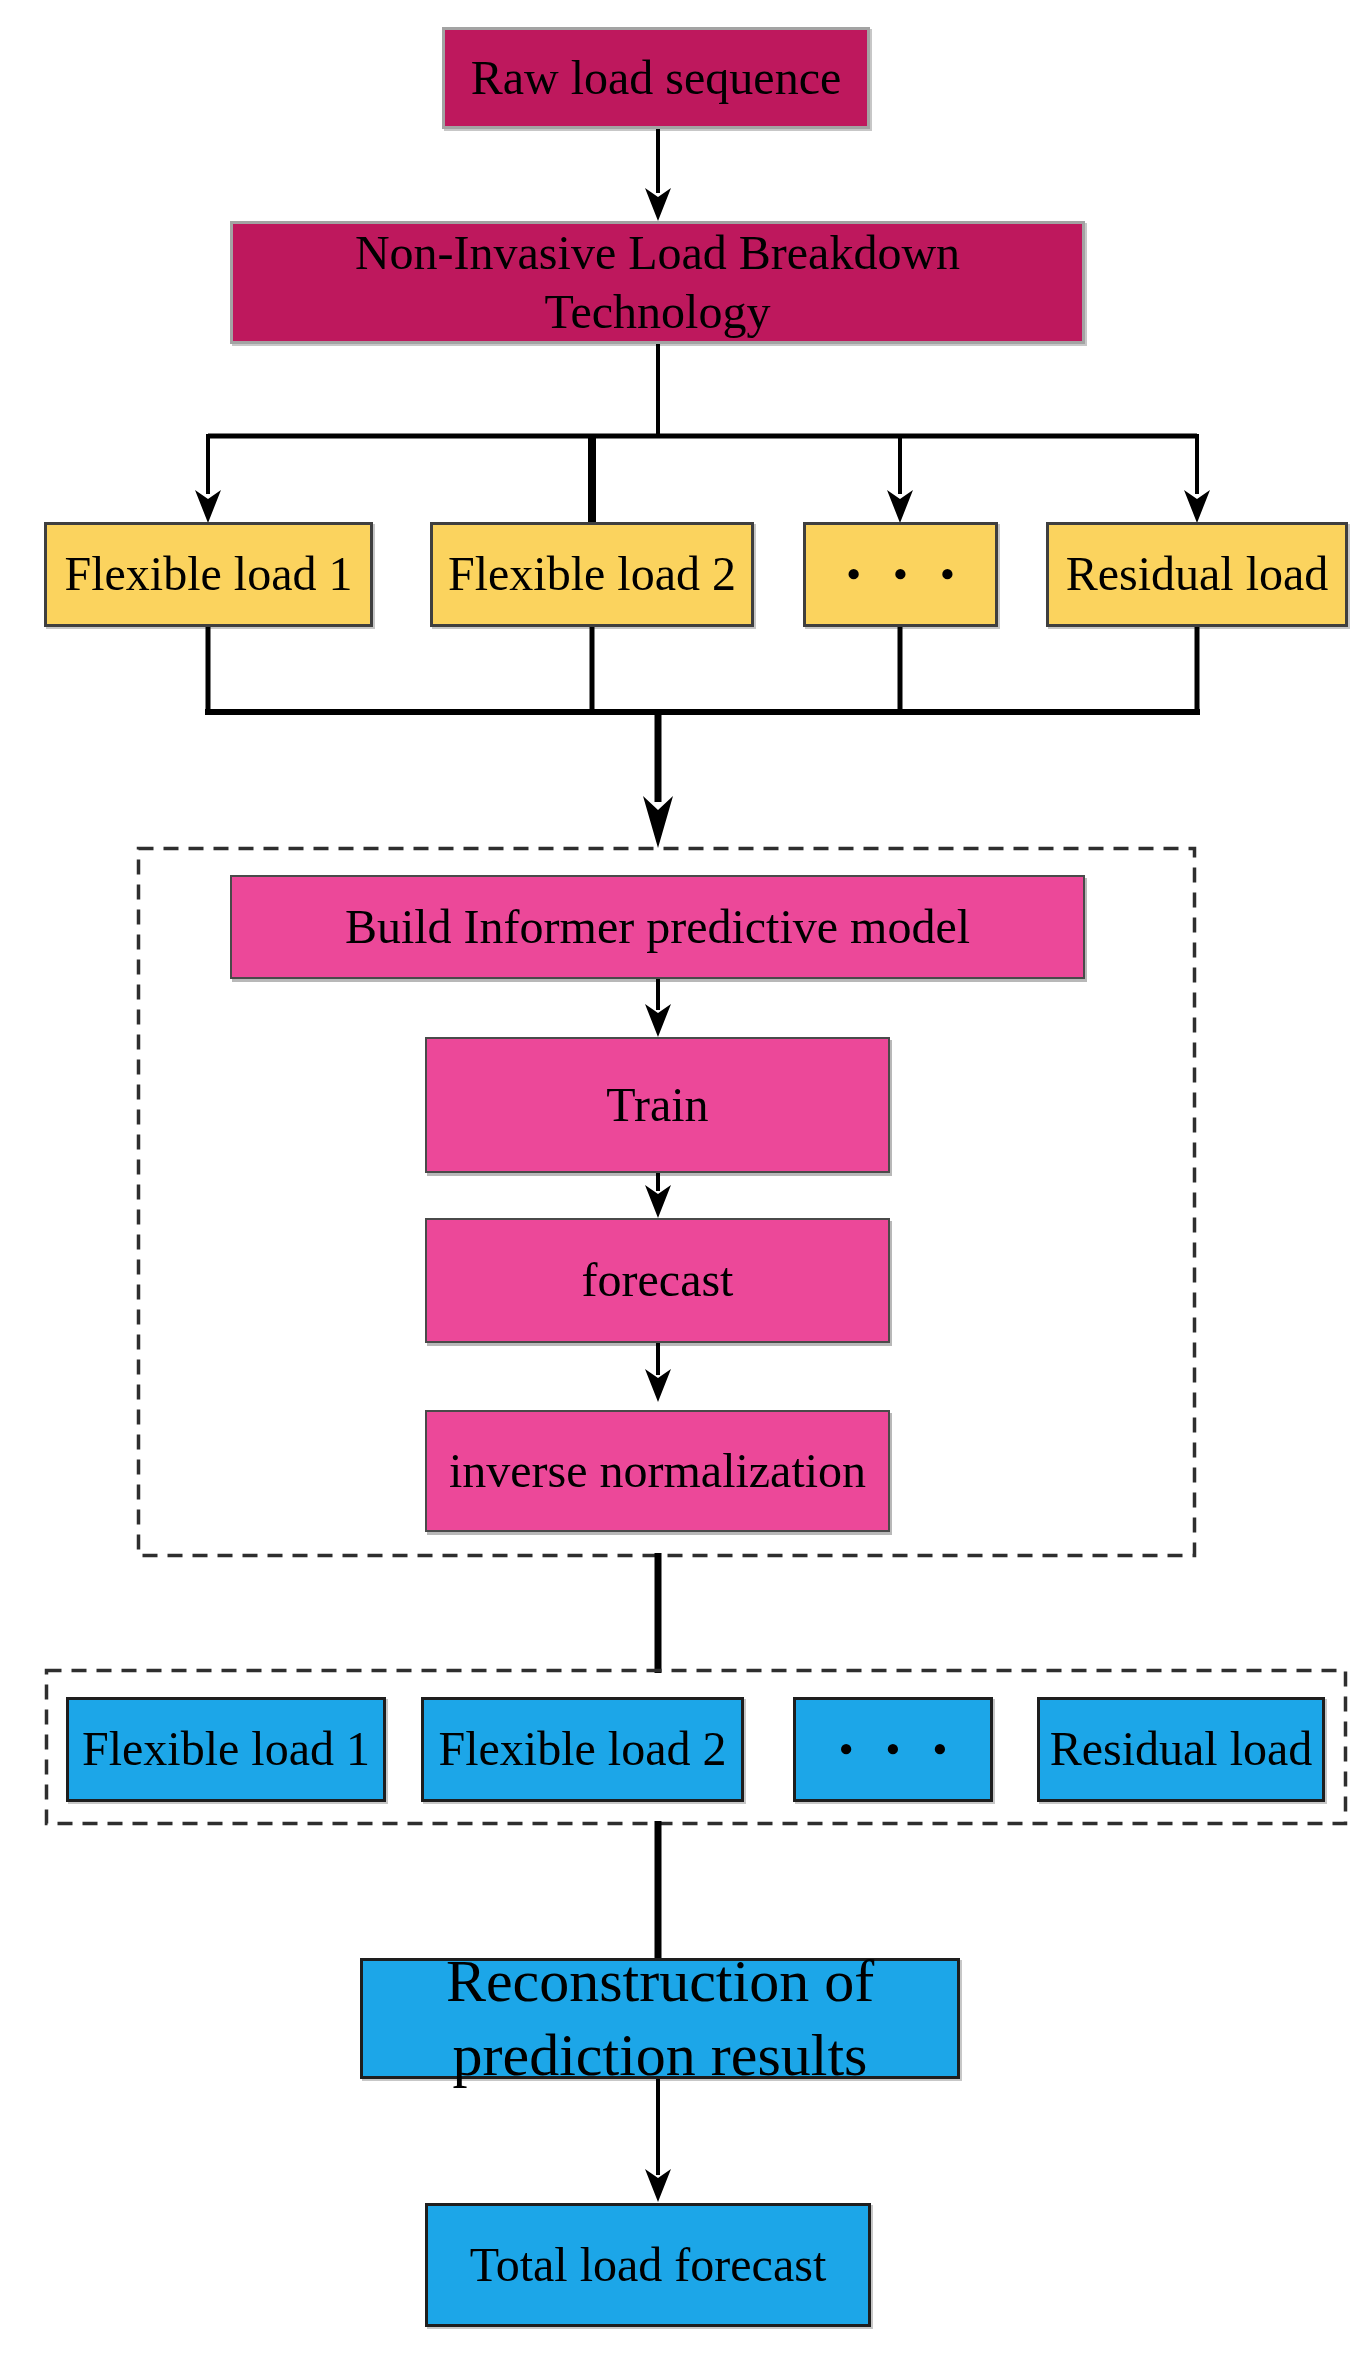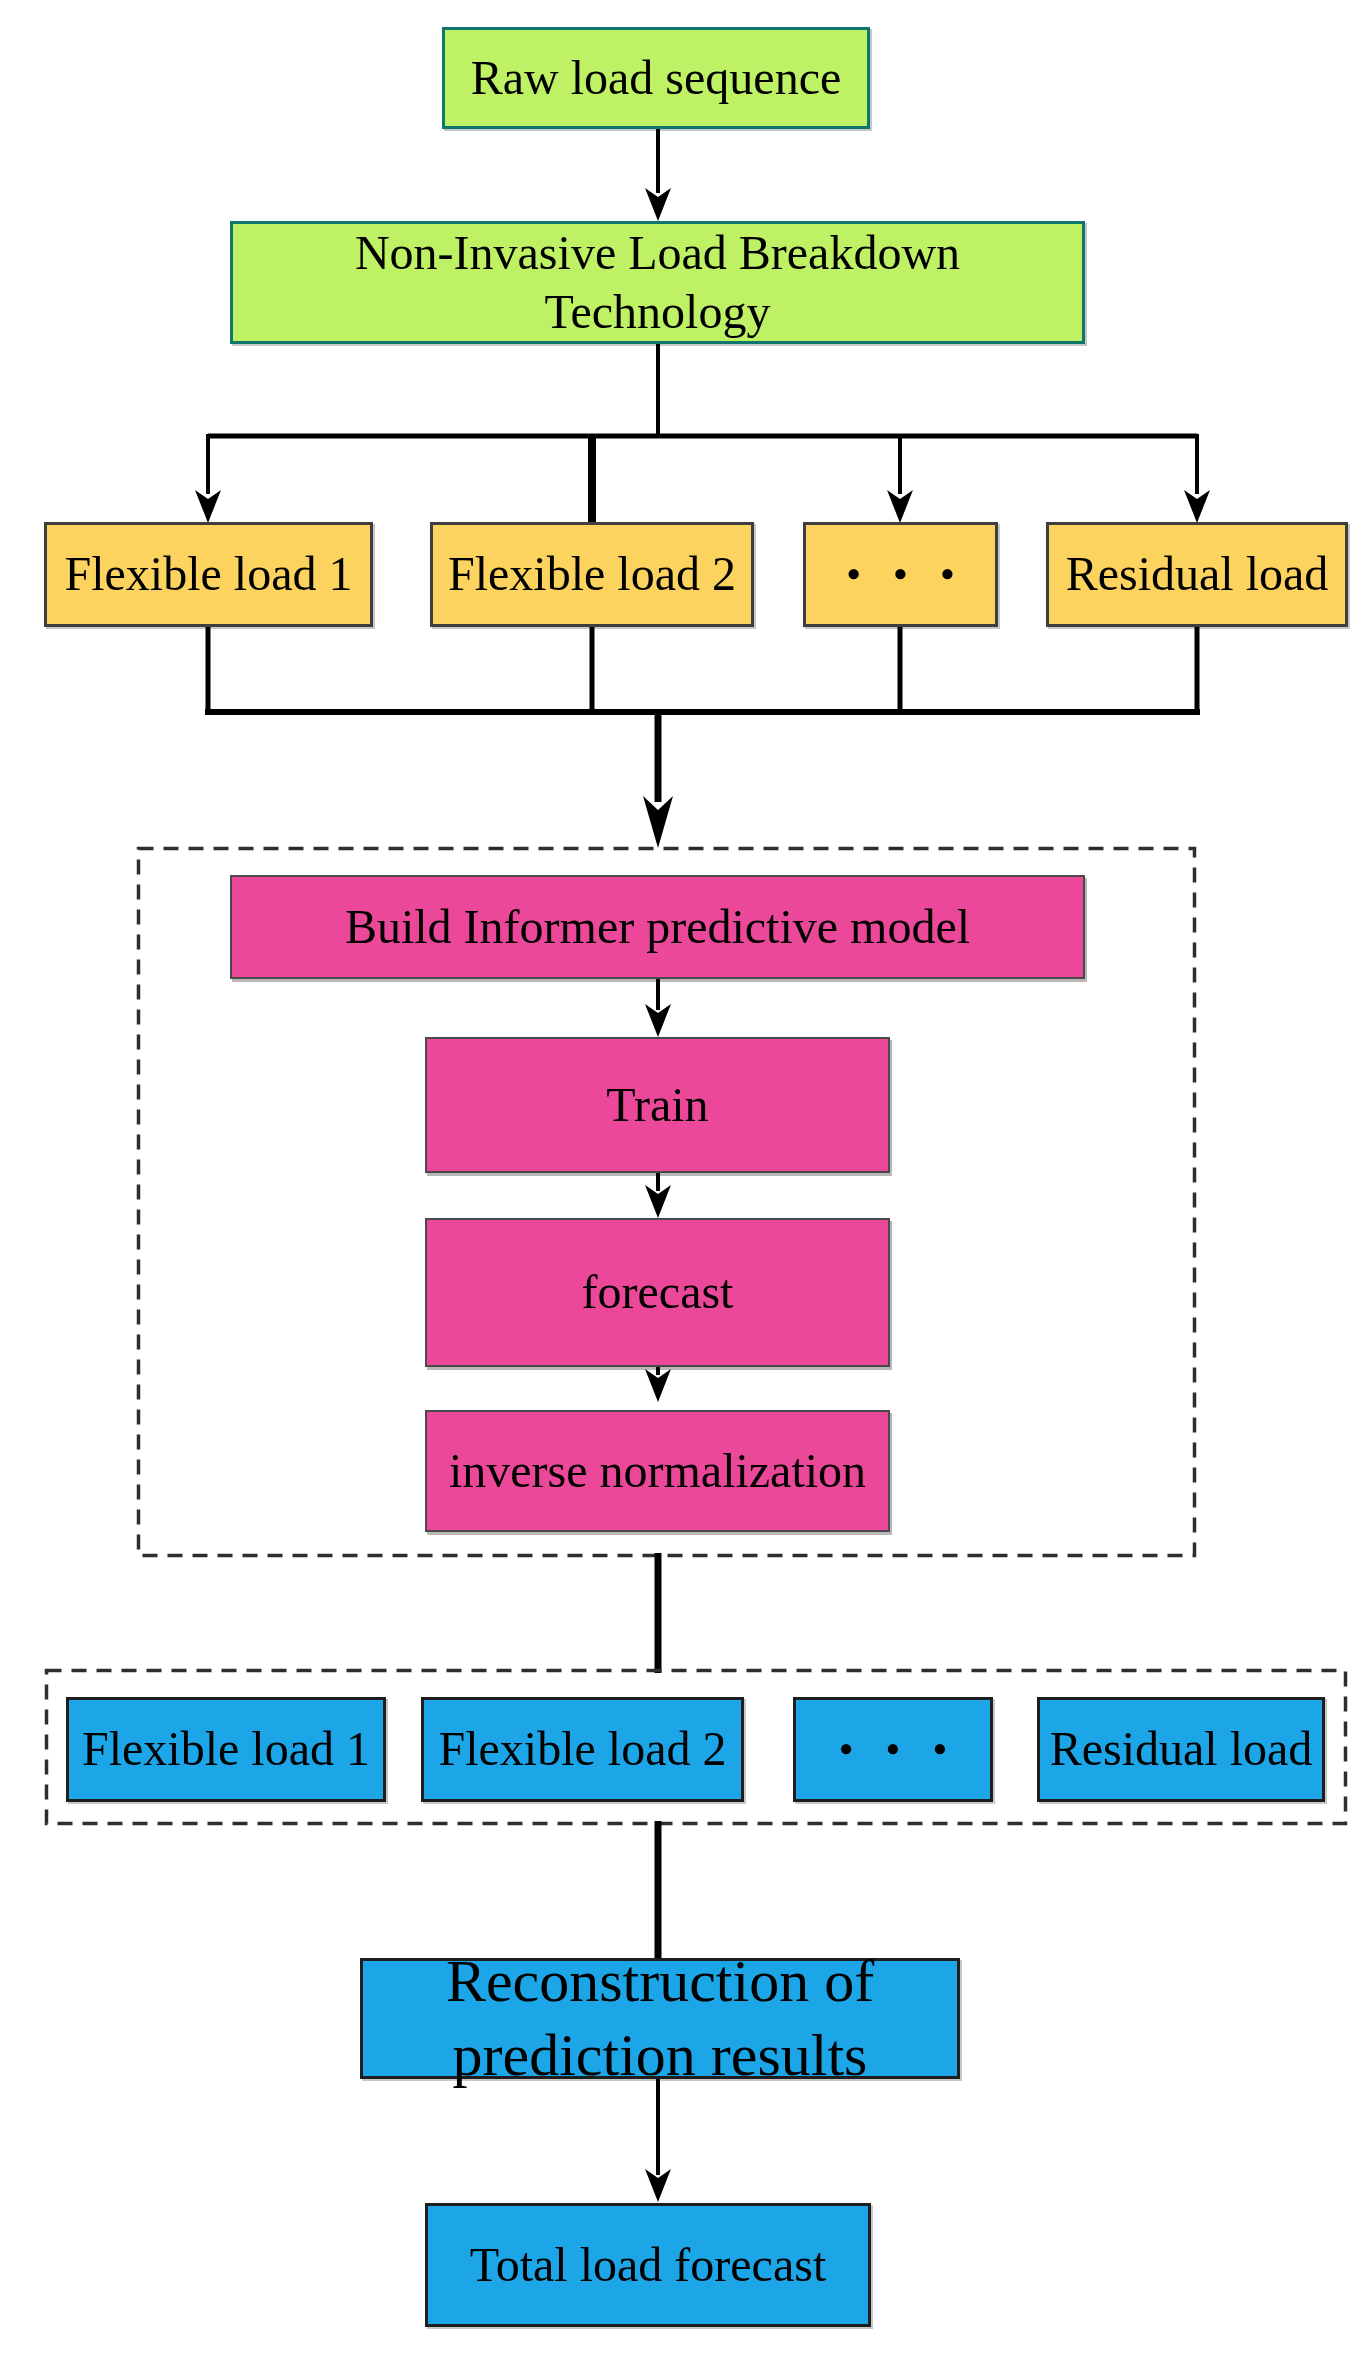--- a/index.html
+++ b/index.html
@@ -5,21 +5,21 @@
   html,body{margin:0;padding:0;background:#ffffff;}
   #canvas{position:relative;width:1370px;height:2366px;background:#ffffff;overflow:hidden;}
   #connectors{position:absolute;left:0;top:0;width:1370px;height:2366px;}
   .box{
     position:absolute;box-sizing:border-box;
     display:flex;align-items:center;justify-content:center;
     text-align:center;color:#000;
     font-family:"Liberation Serif","DejaVu Serif",serif;
     font-size:48px;line-height:1.22;
   }
-  .gray  {background:#bef264;border:3px solid #0f766e;box-shadow:2px 2px 0 rgba(0,0,0,.22);font-family:Liberation Serif, serif;}
+  .gray  {background:#be185d;border:3px solid #a3a3a3;box-shadow:2px 2px 0 rgba(0,0,0,.22);font-family:Liberation Serif, serif;}
   .yellow{background:#FBD35E;border:3px solid #3f3f3f;box-shadow:2px 2px 0 rgba(0,0,0,.22);}
   .green {background:#ec4899;border:2px solid #4a4a4a;box-shadow:2px 3px 0 rgba(0,0,0,.28);}
   .blue  {background:#1CA6E8;border:3px solid #1e1e1e;box-shadow:2px 2px 0 rgba(0,0,0,.22);}
   .dots{font-size:38px;font-weight:700;letter-spacing:12px;padding-left:12px;}
   .pad-wide{padding:0 50px;}
 </style>
 </head>
 <body>
 
 <div id="canvas">
@@ -71,21 +71,21 @@
   <div class="box gray" style="left:442px;top:27px;width:428px;height:102px;">Raw load sequence</div>
   <div class="box gray pad-wide" style="left:230px;top:221px;width:855px;height:123px;">Non-Invasive Load Breakdown Technology</div>
 
   <div class="box yellow" style="left:44px;top:522px;width:329px;height:105px;">Flexible load 1</div>
   <div class="box yellow" style="left:430px;top:522px;width:324px;height:105px;">Flexible load 2</div>
   <div class="box yellow dots" style="left:803px;top:522px;width:195px;height:105px;">• • •</div>
   <div class="box yellow" style="left:1046px;top:522px;width:302px;height:105px;">Residual load</div>
 
   <div class="box green" style="left:230px;top:875px;width:855px;height:104px;">Build Informer predictive model</div>
   <div class="box green" style="left:425px;top:1037px;width:465px;height:136px;">Train</div>
-  <div class="box green" style="left:425px;top:1218px;width:465px;height:149px;">forecast</div>
+  <div class="box green" style="left:425px;top:1218px;width:465px;height:125px;">forecast</div>
   <div class="box green" style="left:425px;top:1402px;width:465px;height:122px;margin-top:8px;">inverse normalization</div>
 
   <div class="box blue" style="left:66px;top:1697px;width:320px;height:105px;">Flexible load 1</div>
   <div class="box blue" style="left:421px;top:1697px;width:323px;height:105px;">Flexible load 2</div>
   <div class="box blue dots" style="left:793px;top:1697px;width:200px;height:105px;">• • •</div>
   <div class="box blue" style="left:1037px;top:1697px;width:288px;height:105px;">Residual load</div>
 
   <div class="box blue" style="left:360px;top:1958px;width:600px;height:121px;font-size:60px;">Reconstruction of prediction results</div>
   <div class="box blue" style="left:425px;top:2203px;width:446px;height:124px;">Total load forecast</div>
 

